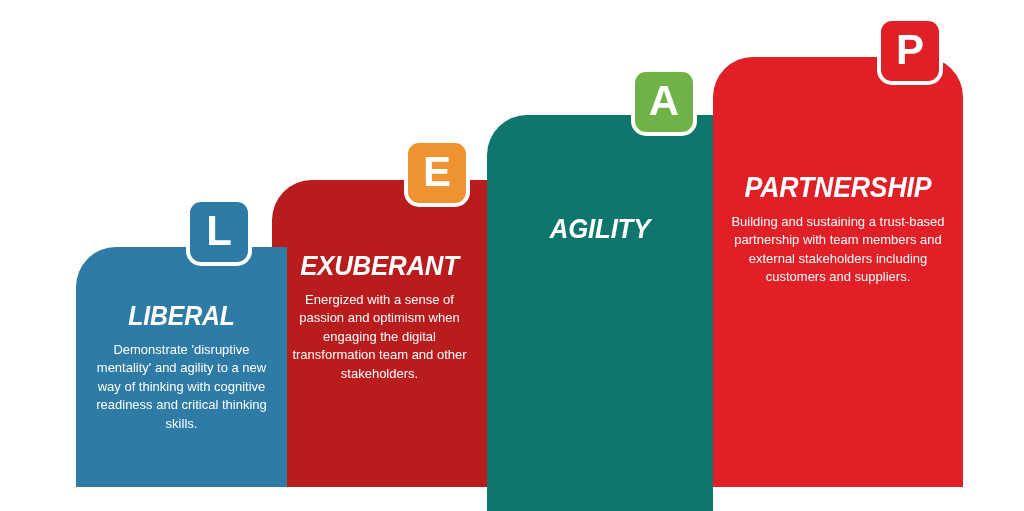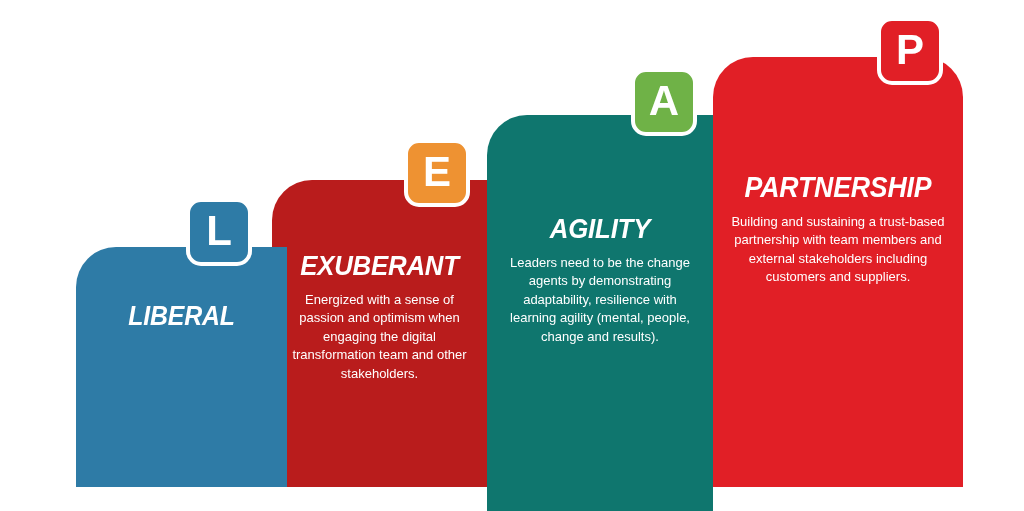--- a/index.html
+++ b/index.html
@@ -150,34 +150,34 @@
   <div class="bar bar-partnership">
     <div class="bar-inner">
       <div class="card-title">PARTNERSHIP</div>
       <div class="card-body">Building and sustaining a trust-based partnership with team members and external stakeholders including customers and suppliers.</div>
     </div>
   </div>
 
   <div class="bar bar-agility">
     <div class="bar-inner">
       <div class="card-title">AGILITY</div>
-      <div class="card-body">Leaders need to be the change agents by demonstrating adaptability, resilience with learning agility (mental, people, change and results).</div>
     </div>
   </div>
 
   <div class="bar bar-exuberant">
     <div class="bar-inner">
       <div class="card-title">EXUBERANT</div>
       <div class="card-body">Energized with a sense of passion and optimism when engaging the digital transformation team and other stakeholders.</div>
     </div>
   </div>
 
   <div class="bar bar-liberal">
     <div class="bar-inner">
       <div class="card-title">LIBERAL</div>
+      <div class="card-body">Demonstrate 'disruptive mentality' and agility to a new way of thinking with cognitive readiness and critical thinking skills.</div>
     </div>
   </div>
 
   <div class="badge badge-l">
     <span class="badge-letter">L</span>
   </div>
   <div class="badge badge-e">
     <span class="badge-letter">E</span>
   </div>
   <div class="badge badge-a">

